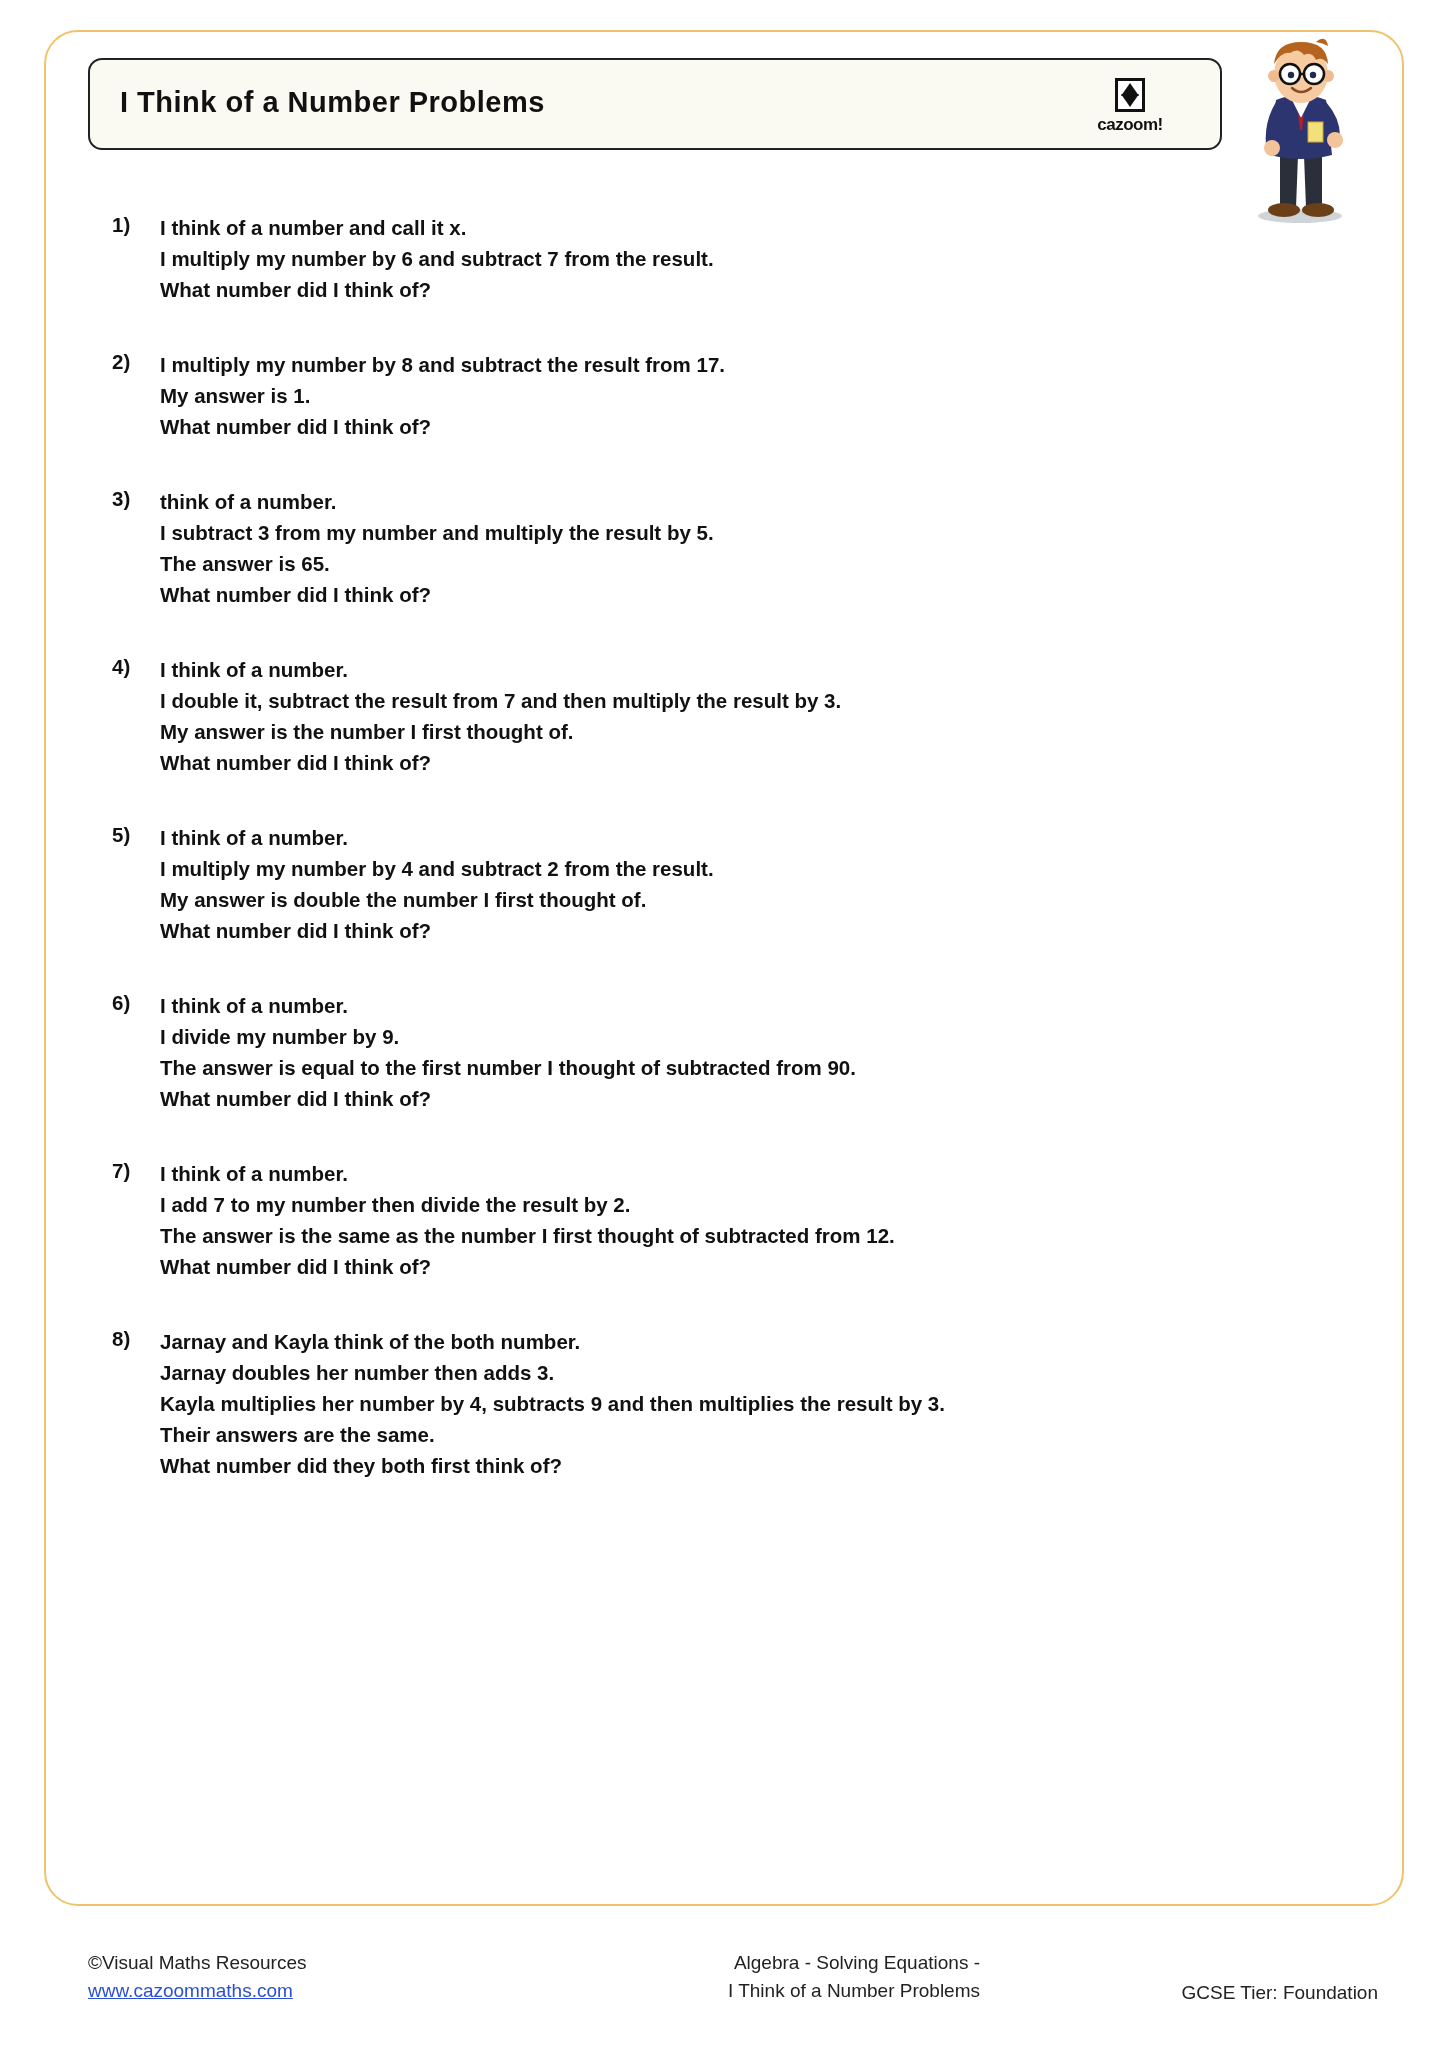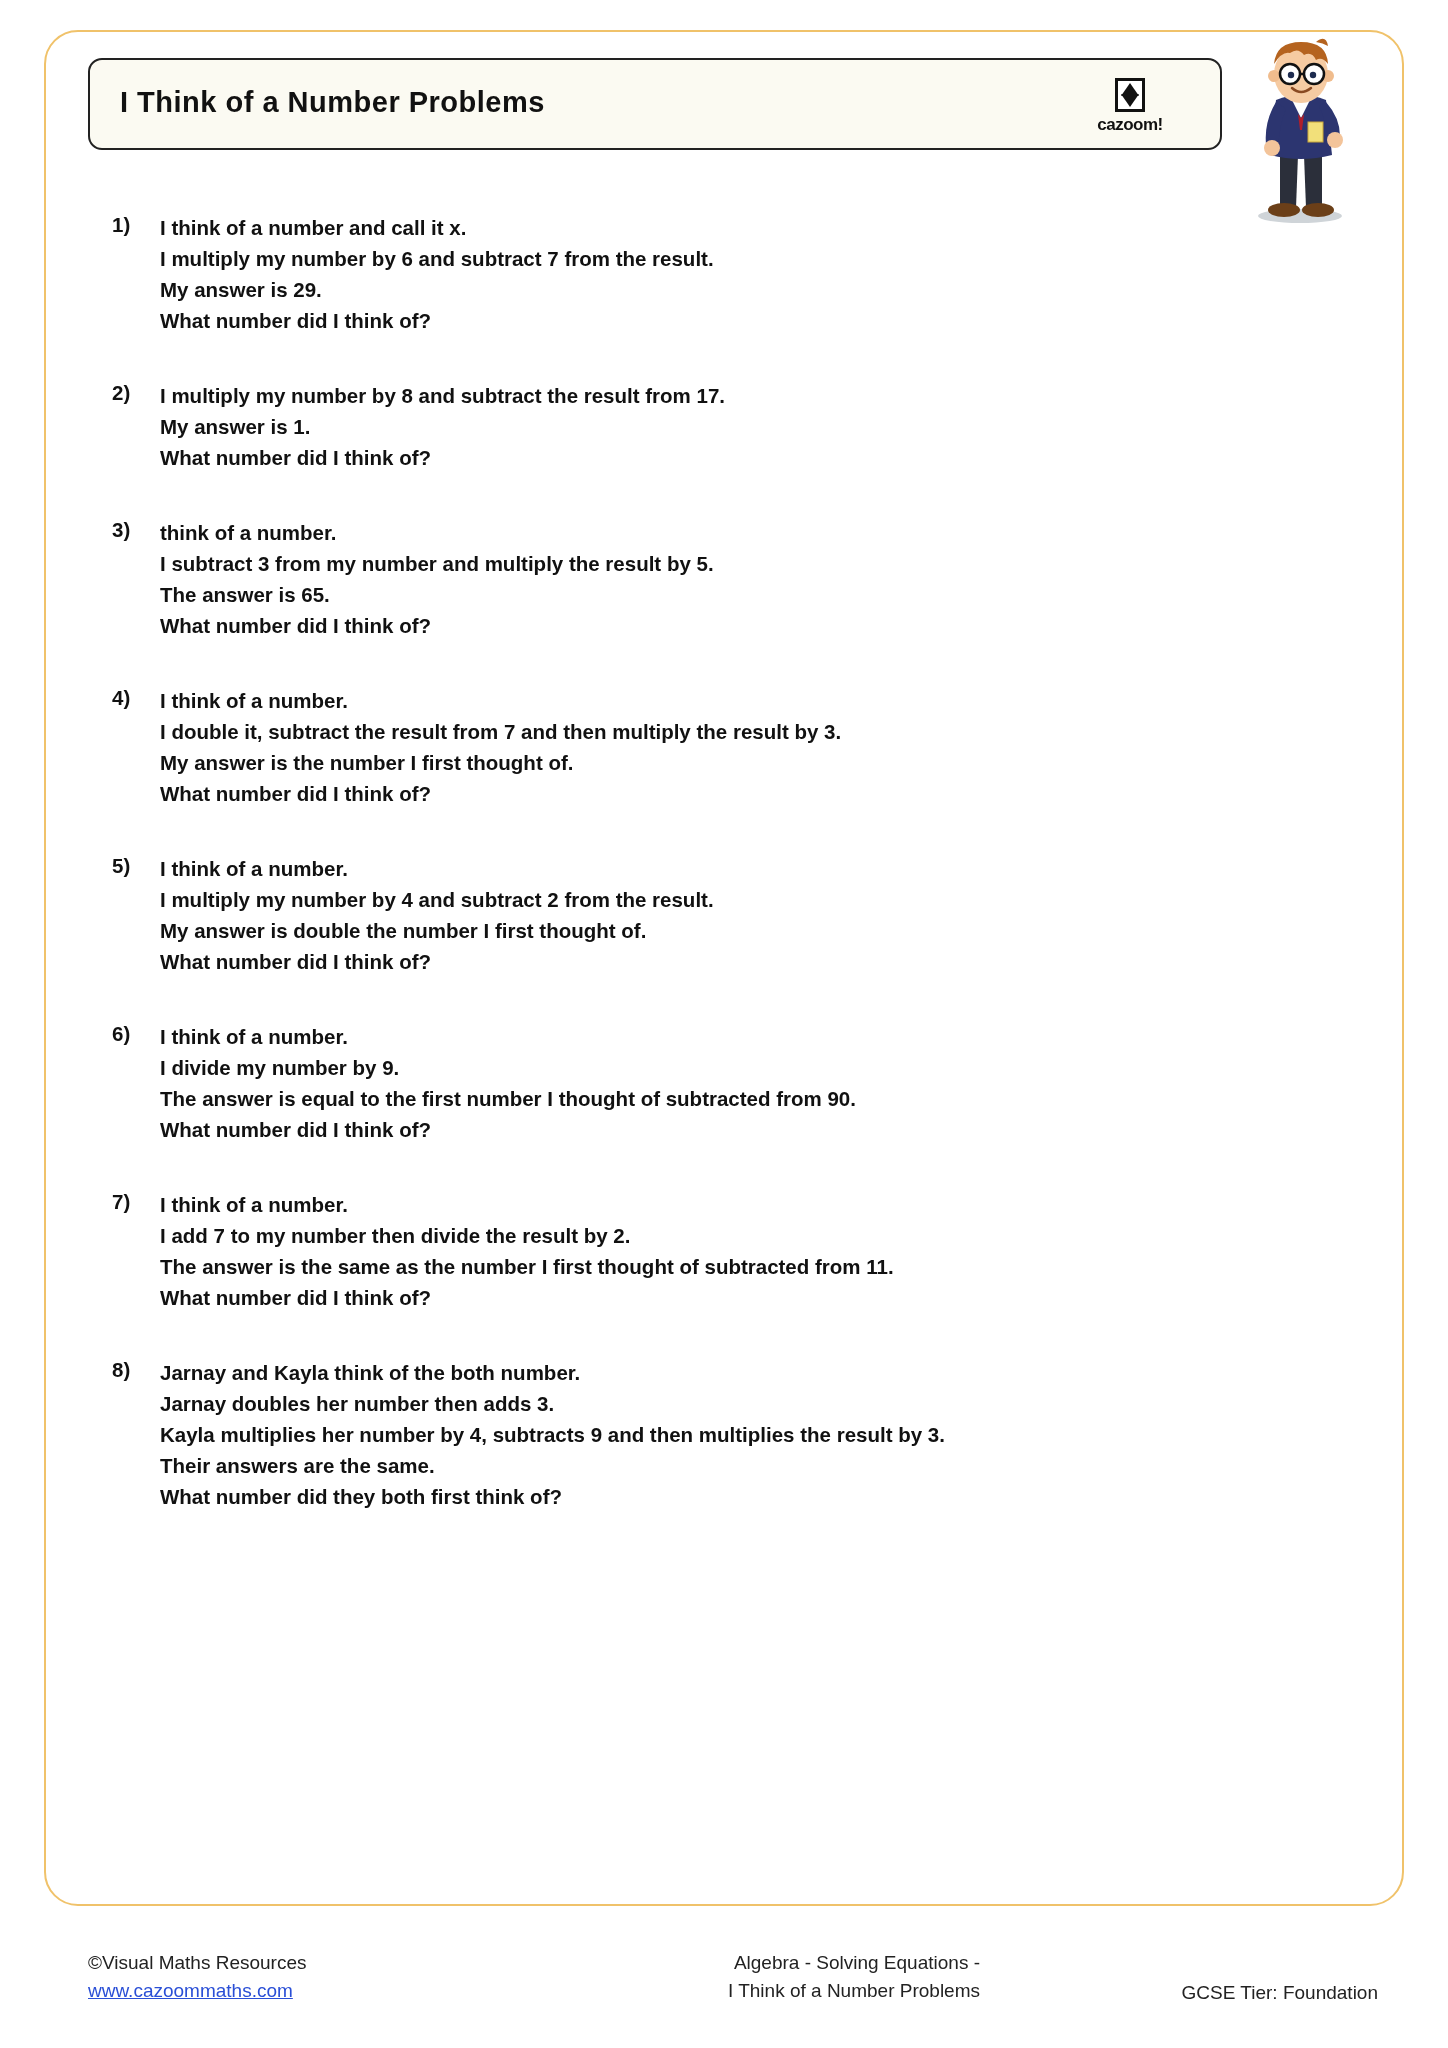--- a/index.html
+++ b/index.html
@@ -234,21 +234,20 @@
     <path d="M56 58 q9 8 19 0" stroke="#8a4a22" stroke-width="2.5" fill="none" stroke-linecap="round"></path>
   </svg>
 </div>
 
 <div class="questions">
   <div class="q">
     <div class="q-num">1)</div>
     <div class="q-lines">
       <div class="q-line">I think of a number and call it x.</div>
       <div class="q-line">I multiply my number by 6 and subtract 7 from the result.</div>
-      <div class="q-line">My answer is 29.</div>
       <div class="q-line">What number did I think of?</div>
     </div>
   </div>
 
   <div class="q">
     <div class="q-num">2)</div>
     <div class="q-lines">
       <div class="q-line">I multiply my number by 8 and subtract the result from 17.</div>
       <div class="q-line">My answer is 1.</div>
       <div class="q-line">What number did I think of?</div>
@@ -293,21 +292,21 @@
       <div class="q-line">The answer is equal to the first number I thought of subtracted from 90.</div>
       <div class="q-line">What number did I think of?</div>
     </div>
   </div>
 
   <div class="q">
     <div class="q-num">7)</div>
     <div class="q-lines">
       <div class="q-line">I think of a number.</div>
       <div class="q-line">I add 7 to my number then divide the result by 2.</div>
-      <div class="q-line">The answer is the same as the number I first thought of subtracted from 11.</div>
+      <div class="q-line">The answer is the same as the number I first thought of subtracted from 12.</div>
       <div class="q-line">What number did I think of?</div>
     </div>
   </div>
 
   <div class="q">
     <div class="q-num">8)</div>
     <div class="q-lines">
       <div class="q-line">Jarnay and Kayla think of the both number.</div>
       <div class="q-line">Jarnay doubles her number then adds 3.</div>
       <div class="q-line">Kayla multiplies her number by 4, subtracts 9 and then multiplies the result by 3.</div>

